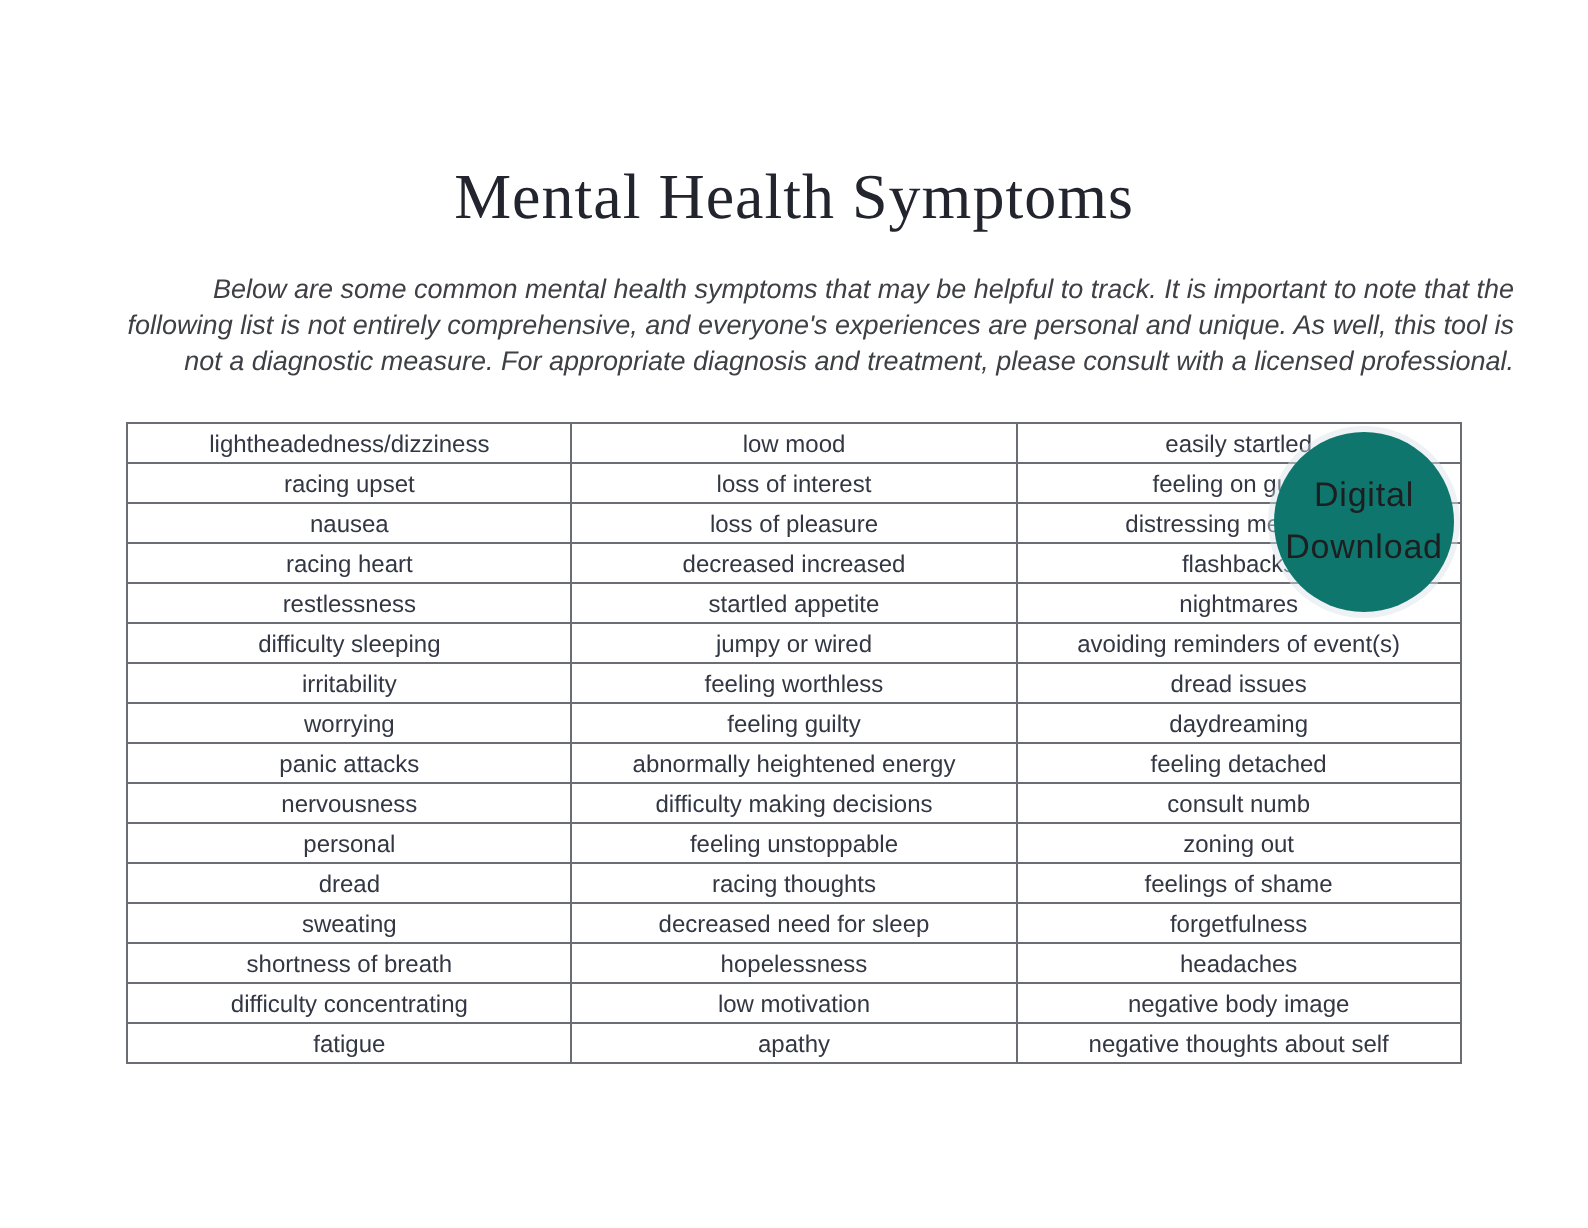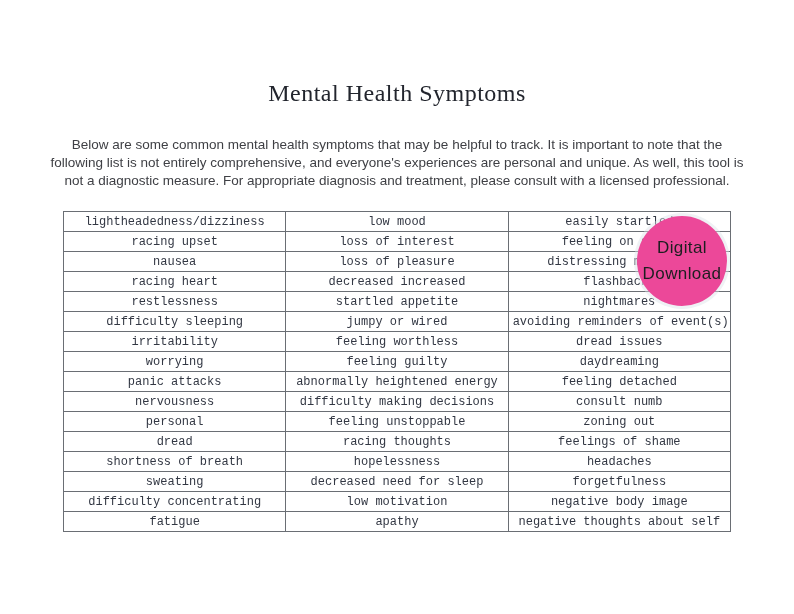--- a/index.html
+++ b/index.html
@@ -15,65 +15,66 @@
     background: #ffffff;
     overflow: hidden;
   }
   .title {
     position: absolute;
     top: 80px;
     left: 0;
     width: 794px;
     text-align: center;
     font-family: "Liberation Serif", "DejaVu Serif", serif;
-    font-size: 24px;
+    font-size: 32px;
     font-weight: 500;
     letter-spacing: 0.5px;
     color: #22252d;
   }
   .intro {
     position: absolute;
     top: 136px;
     left: 37px;
     width: 720px;
-    text-align: center;
+    text-align: right;
     font-family: "Liberation Sans", sans-serif;
     font-size: 13.5px;
     line-height: 18px;
     color: #3f4045;
+    font-style: italic;
   }
   .symptoms-table {
     position: absolute;
     top: 211px;
     left: 63px;
     width: 668px;
     height: 313px;
     border-collapse: collapse;
     table-layout: fixed;
   }
   .symptoms-table td {
     border: 1px solid #6a6e74;
     text-align: center;
     vertical-align: middle;
-    font-family: Liberation Mono, monospace;
+    font-family: Liberation Sans, sans-serif;
     font-size: 12px;
     color: #323743;
     padding: 0 4px;
     height: 19px;
     overflow: hidden;
     white-space: nowrap;
   }
   .badge {
     position: absolute;
     top: 216px;
     left: 637px;
     width: 90px;
     height: 90px;
     border-radius: 50%;
-    background: #ec4899;
+    background: #0f766e;
     box-shadow: 0 0 0 3px rgba(220,226,232,0.45);
     display: flex;
     flex-direction: column;
     align-items: center;
     justify-content: center;
     text-align: center;
   }
   .badge .badge-line {
     font-family: "Liberation Sans", sans-serif;
     font-size: 17px;
@@ -152,28 +153,28 @@
           <td>personal</td>
           <td>feeling unstoppable</td>
           <td>zoning out</td>
         </tr>
         <tr>
           <td>dread</td>
           <td>racing thoughts</td>
           <td>feelings of shame</td>
         </tr>
         <tr>
+          <td>sweating</td>
+          <td>decreased need for sleep</td>
+          <td>forgetfulness</td>
+        </tr>
+        <tr>
           <td>shortness of breath</td>
           <td>hopelessness</td>
           <td>headaches</td>
-        </tr>
-        <tr>
-          <td>sweating</td>
-          <td>decreased need for sleep</td>
-          <td>forgetfulness</td>
         </tr>
         <tr>
           <td>difficulty concentrating</td>
           <td>low motivation</td>
           <td>negative body image</td>
         </tr>
         <tr>
           <td>fatigue</td>
           <td>apathy</td>
           <td>negative thoughts about self</td>

